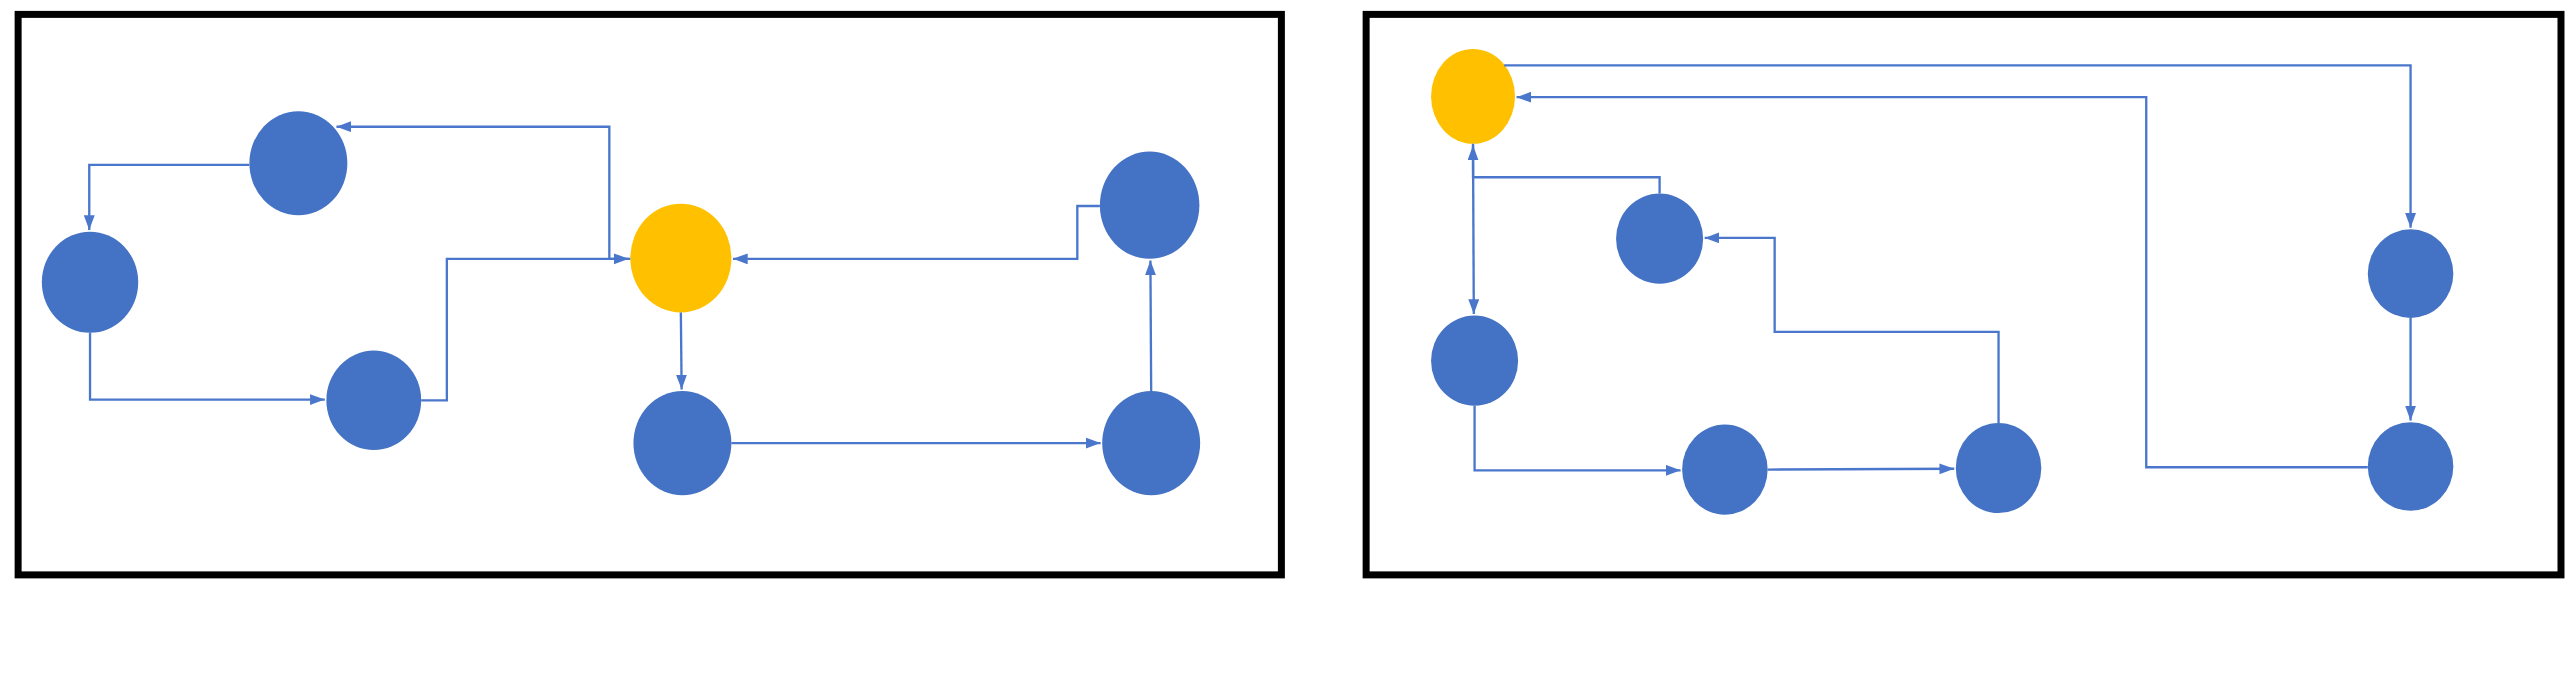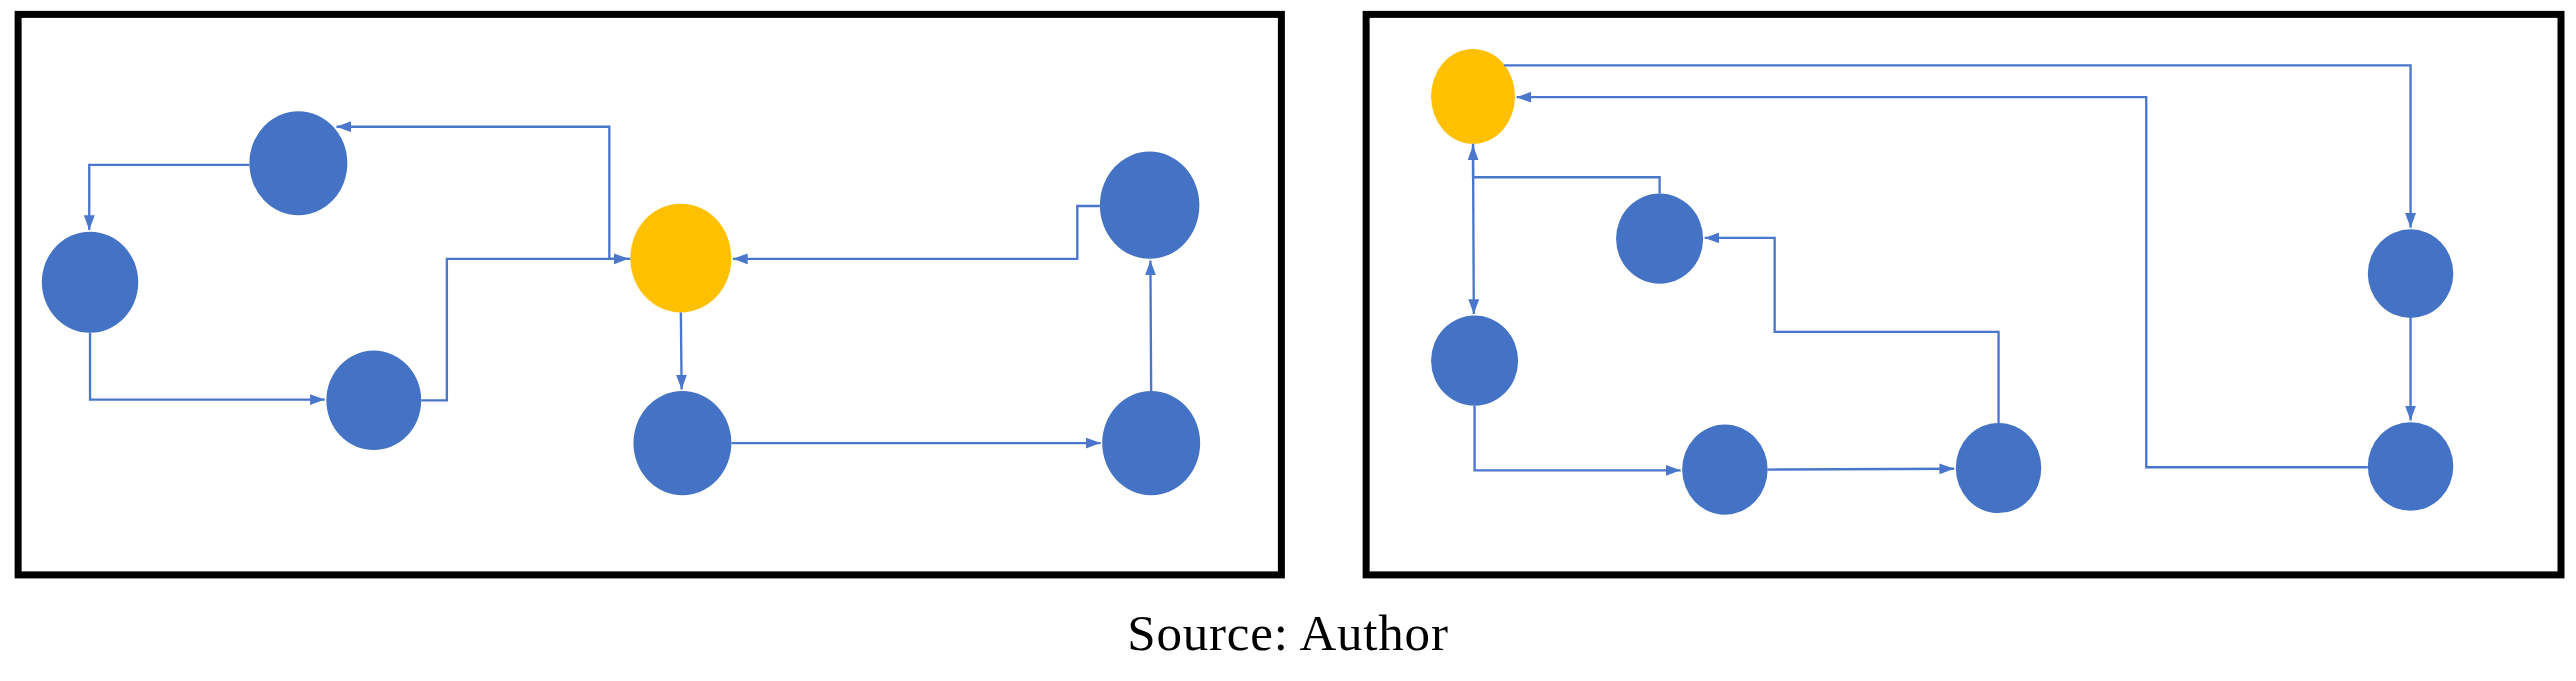--- a/index.html
+++ b/index.html
@@ -75,15 +75,14 @@
       <path d="M1414,265 L1385,265 L1385,333 L942,333" fill="none" stroke="#4a77cc" stroke-width="3" stroke-linejoin="miter" marker-end="url(#arrow)"></path>
       <path d="M1934,84 L3100,84 L3100,293" fill="none" stroke="#4a77cc" stroke-width="3" stroke-linejoin="miter" marker-end="url(#arrow)"></path>
       <path d="M1894,185 L1895,404" fill="none" stroke="#4a77cc" stroke-width="3" stroke-linejoin="miter" marker-end="url(#arrow)"></path>
       <path d="M2134,249 L2134,228 L1894,228 L1894,187" fill="none" stroke="#4a77cc" stroke-width="3" stroke-linejoin="miter" marker-end="url(#arrow)"></path>
       <path d="M1896,522 L1896,605 L2161,605" fill="none" stroke="#4a77cc" stroke-width="3" stroke-linejoin="miter" marker-end="url(#arrow)"></path>
       <path d="M2273,604 L2513,603" fill="none" stroke="#4a77cc" stroke-width="3" stroke-linejoin="miter" marker-end="url(#arrow)"></path>
       <path d="M2570,544 L2570,427 L2282,427 L2282,306 L2192,306" fill="none" stroke="#4a77cc" stroke-width="3" stroke-linejoin="miter" marker-end="url(#arrow)"></path>
       <path d="M3100,409 L3100,541" fill="none" stroke="#4a77cc" stroke-width="3" stroke-linejoin="miter" marker-end="url(#arrow)"></path>
       <path d="M3045,601 L2760,601 L2760,125 L1950,125" fill="none" stroke="#4a77cc" stroke-width="3" stroke-linejoin="miter" marker-end="url(#arrow)"></path>
     </svg>
-  <div class="caption">Source: Author</div>
 </div>
 
 
 </body></html>

